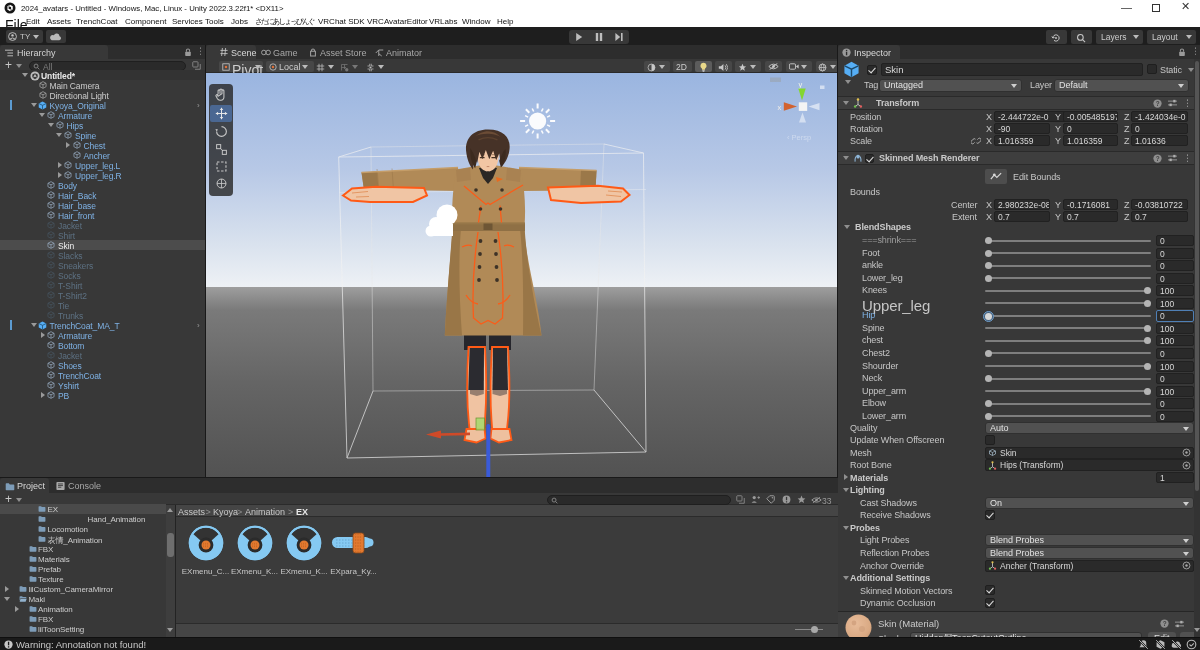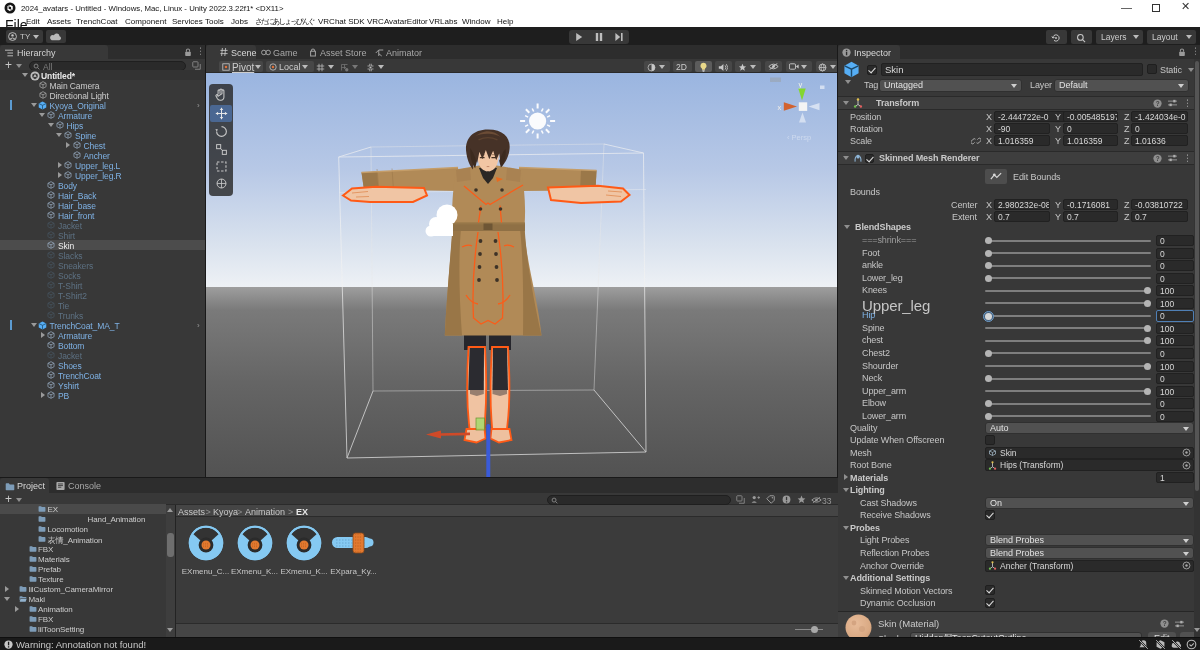--- a/index.html
+++ b/index.html
@@ -306,21 +306,21 @@
       <path d="M1 5 L5 1 M5 1 L11 1 M5 1 L5 9 M5 6 L9 9" stroke="#a0a0a0" stroke-width="1.3" fill="none"></path>
     </svg>
   <div class="txt" style="left:180px;top:2.5px;font-size:9px;color:#a8a8a8;">Animator</div>
 
   <div class="abs" style="left:0;top:14px;width:632px;height:14px;background:#383838;border-bottom:1px solid #2a2a2a;"></div>
   <div class="abs" style="left:13px;top:16px;width:44px;height:11px;background:#474747;border-radius:2px;"></div>
   <svg class="abs" style="left:16px;top:18px" width="8" height="8" viewBox="0 0 10 10">
       <rect x="1" y="1" width="8" height="8" fill="none" stroke="#c8c8c8"></rect>
       <circle cx="5" cy="5" r="1.6" fill="#e0713a"></circle>
     </svg>
-  <div class="txt" style="left:26px;top:17px;font-size:10px;color:#cdcdcd;text-decoration:underline;">Pivot</div>
+  <div class="txt" style="left:26px;top:17px;font-size:14px;color:#cdcdcd;text-decoration:underline;">Pivot</div>
   <div class="tri d" style="left:49px;top:20px;border-top-color:#bbb;"></div>
   <div class="abs" style="left:60px;top:16px;width:48px;height:11px;background:#474747;border-radius:2px;"></div>
   <svg class="abs" style="left:63px;top:18px" width="8" height="8" viewBox="0 0 10 10">
       <circle cx="5" cy="5" r="4" fill="none" stroke="#c8c8c8"></circle>
       <circle cx="5" cy="5" r="1.5" fill="#e0713a"></circle>
     </svg>
   <div class="txt" style="left:73px;top:17px;font-size:9px;color:#cdcdcd;">Local</div>
   <div class="tri d" style="left:96px;top:20px;border-top-color:#bbb;"></div>
   <svg class="abs" style="left:110px;top:17.5px" width="9" height="9" viewBox="0 0 12 12">
       <path d="M1 4 h10 M1 8 h10 M4 1 v10 M8 1 v10" stroke="#c0c0c0"></path>

